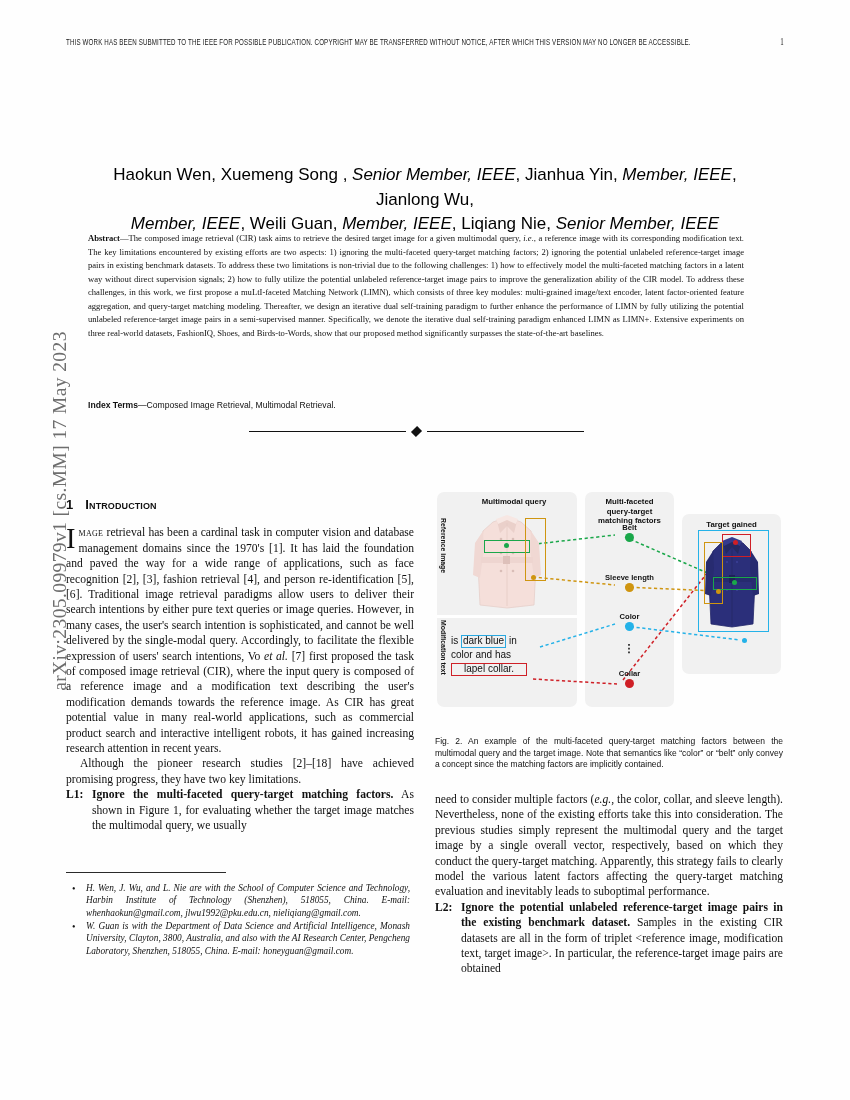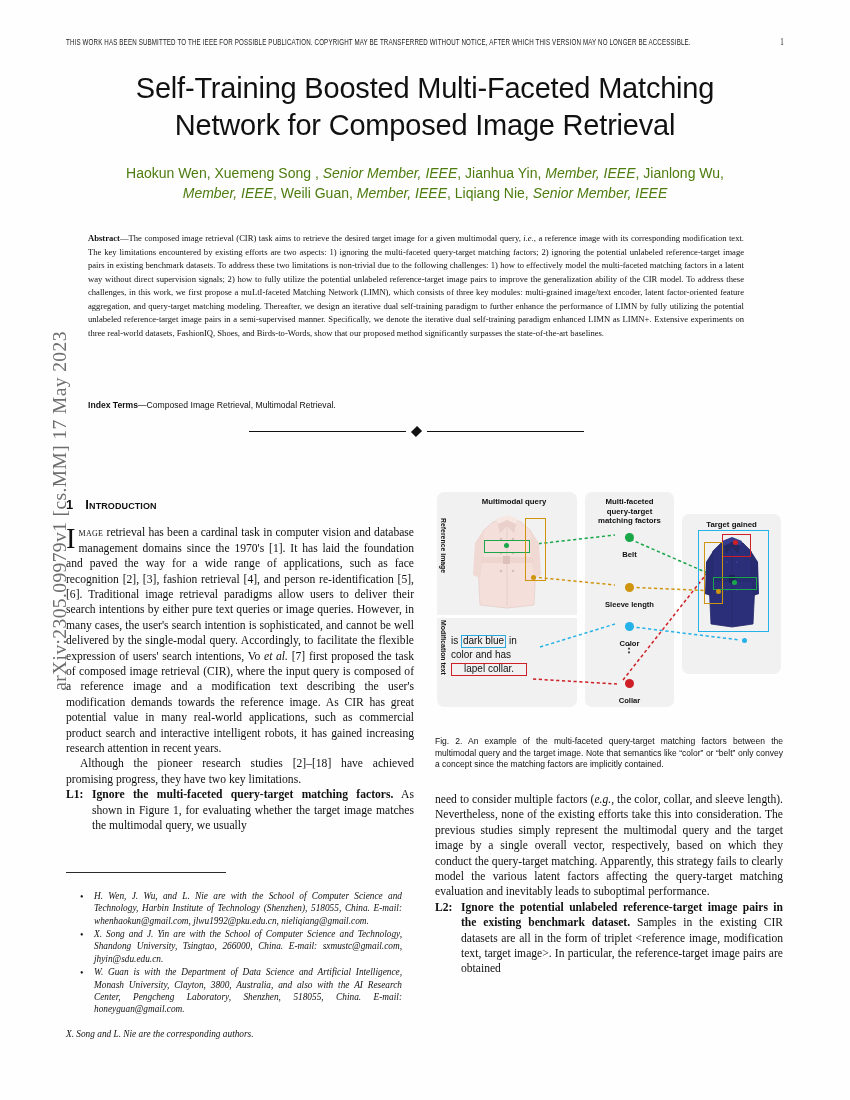--- a/index.html
+++ b/index.html
@@ -74,23 +74,23 @@
   }
 
   
   .authors {
     position: absolute;
     left: 85px;
     top: 163px;
     width: 680px;
     text-align: center;
     font-family: "Liberation Sans", sans-serif;
-    font-size: 14px;
+    font-size: 17px;
     line-height: 1.45;
-    color: #4d7c0f;
+    color: #000000;
   }
   .authors i { font-style: italic; }
 
   
   .abstract {
     position: absolute;
     left: 88px;
     top: 232px;
     width: 656px;
     font-family: Liberation Serif, serif;
@@ -200,21 +200,21 @@
     top: 878px;
     width: 348px;
     font-family: "Liberation Serif", serif;
     font-style: italic;
     font-size: 9.3px;
     line-height: 1.33;
     text-align: justify;
     color: #111;
   }
   .footnotes ul {
-    margin: 12px; padding: 0 0 0 16px; list-style: none;
+    margin: 4px; padding: 0 0 0 16px; list-style: none;
   }
   .footnotes li {
     position: relative;
     margin-bottom: 1px;
   }
   .footnotes li::before {
     content: "\2022";
     position: absolute;
     left: -14px;
     top: 0px;
@@ -278,21 +278,20 @@
 
   .factor-label {
     position: absolute;
     font-family: "Liberation Sans", sans-serif;
     font-size: 7.6px;
     font-weight: 700;
     color: #111;
     text-align: center;
     width: 89px;
     left: 150px;
-    margin-top: 27px;
   }
   .factor-dot {
     position: absolute;
     width: 9px; height: 9px;
     border-radius: 50%;
   }
   .ellipsis-v {
     position: absolute;
     left: 150px; width: 89px;
     text-align: center;
@@ -343,24 +342,20 @@
 
 <div class="page">
 
   <div class="arxiv-stamp">arXiv:2305.09979v1  [cs.MM]  17 May 2023</div>
 
   <div class="runhead">
     <span>THIS WORK HAS BEEN SUBMITTED TO THE IEEE FOR POSSIBLE PUBLICATION. COPYRIGHT MAY BE TRANSFERRED WITHOUT NOTICE, AFTER WHICH THIS VERSION MAY NO LONGER BE ACCESSIBLE.</span>
     <span class="pageno">1</span>
   </div>
 
-  <div class="title">
-    <div>Self-Training Boosted Multi-Faceted Matching</div>
-    <div>Network for Composed Image Retrieval</div>
-  </div>
 
   <div class="authors">
     <span>Haokun Wen, Xuemeng Song , </span><i>Senior Member, IEEE</i><span>, Jianhua Yin, </span><i>Member, IEEE</i><span>, Jianlong Wu,</span><br>
     <i>Member, IEEE</i><span>, Weili Guan, </span><i>Member, IEEE</i><span>, Liqiang Nie, </span><i>Senior Member, IEEE</i>
   </div>
 
   <div class="abstract">
     <b>Abstract</b><span>—</span><span>The composed image retrieval (CIR) task aims to retrieve the desired target image for a given multimodal query, </span><i>i.e.</i><span>, a reference image with its corresponding modification text. The key limitations encountered by existing efforts are two aspects: 1) ignoring the multi-faceted query-target matching factors; 2) ignoring the potential unlabeled reference-target image pairs in existing benchmark datasets. To address these two limitations is non-trivial due to the following challenges: 1) how to effectively model the multi-faceted matching factors in a latent way without direct supervision signals; 2) how to fully utilize the potential unlabeled reference-target image pairs to improve the generalization ability of the CIR model. To address these challenges, in this work, we first propose a muLtI-faceted Matching Network (LIMN), which consists of three key modules: multi-grained image/text encoder, latent factor-oriented feature aggregation, and query-target matching modeling. Thereafter, we design an iterative dual self-training paradigm to further enhance the performance of LIMN by fully utilizing the potential unlabeled reference-target image pairs in a semi-supervised manner. Specifically, we denote the iterative dual self-training paradigm enhanced LIMN as LIMN+. Extensive experiments on three real-world datasets, FashionIQ, Shoes, and Birds-to-Words, show that our proposed method significantly surpasses the state-of-the-art baselines.</span>
   </div>
 
@@ -388,24 +383,22 @@
     <div class="limitation">
       <span class="lbl">L1:</span>
       <span class="txt"><b>Ignore the multi-faceted query-target matching factors.</b><span> As shown in Figure 1, for evaluating whether the target image matches the multimodal query, we usually</span></span>
     </div>
   </div>
 
   <div class="footnote-rule"></div>
   <div class="footnotes">
     <ul>
       <li>H. Wen, J. Wu, and L. Nie are with the School of Computer Science and Technology, Harbin Institute of Technology (Shenzhen), 518055, China. E-mail: whenhaokun@gmail.com, jlwu1992@pku.edu.cn, nieliqiang@gmail.com.</li>
-      <li>X. Song and J. Yin are with the School of Computer Science and Technology, Shandong University, Tsingtao, 266000, China. E-mail: sxmustc@gmail.com, jhyin@sdu.edu.cn.</li>
       <li>W. Guan is with the Department of Data Science and Artificial Intelligence, Monash University, Clayton, 3800, Australia, and also with the AI Research Center, Pengcheng Laboratory, Shenzhen, 518055, China. E-mail: honeyguan@gmail.com.</li>
     </ul>
-    <div class="corr">X. Song and L. Nie are the corresponding authors.</div>
   </div>
 
   <div class="figure">
 
     <div class="fig-panel panel-query"></div>
     <div class="fig-panel panel-factor"></div>
     <div class="fig-panel panel-target"></div>
     <div class="divider-line"></div>
 
     <svg width="348" height="222" style="position:absolute;left:0;top:0;">

